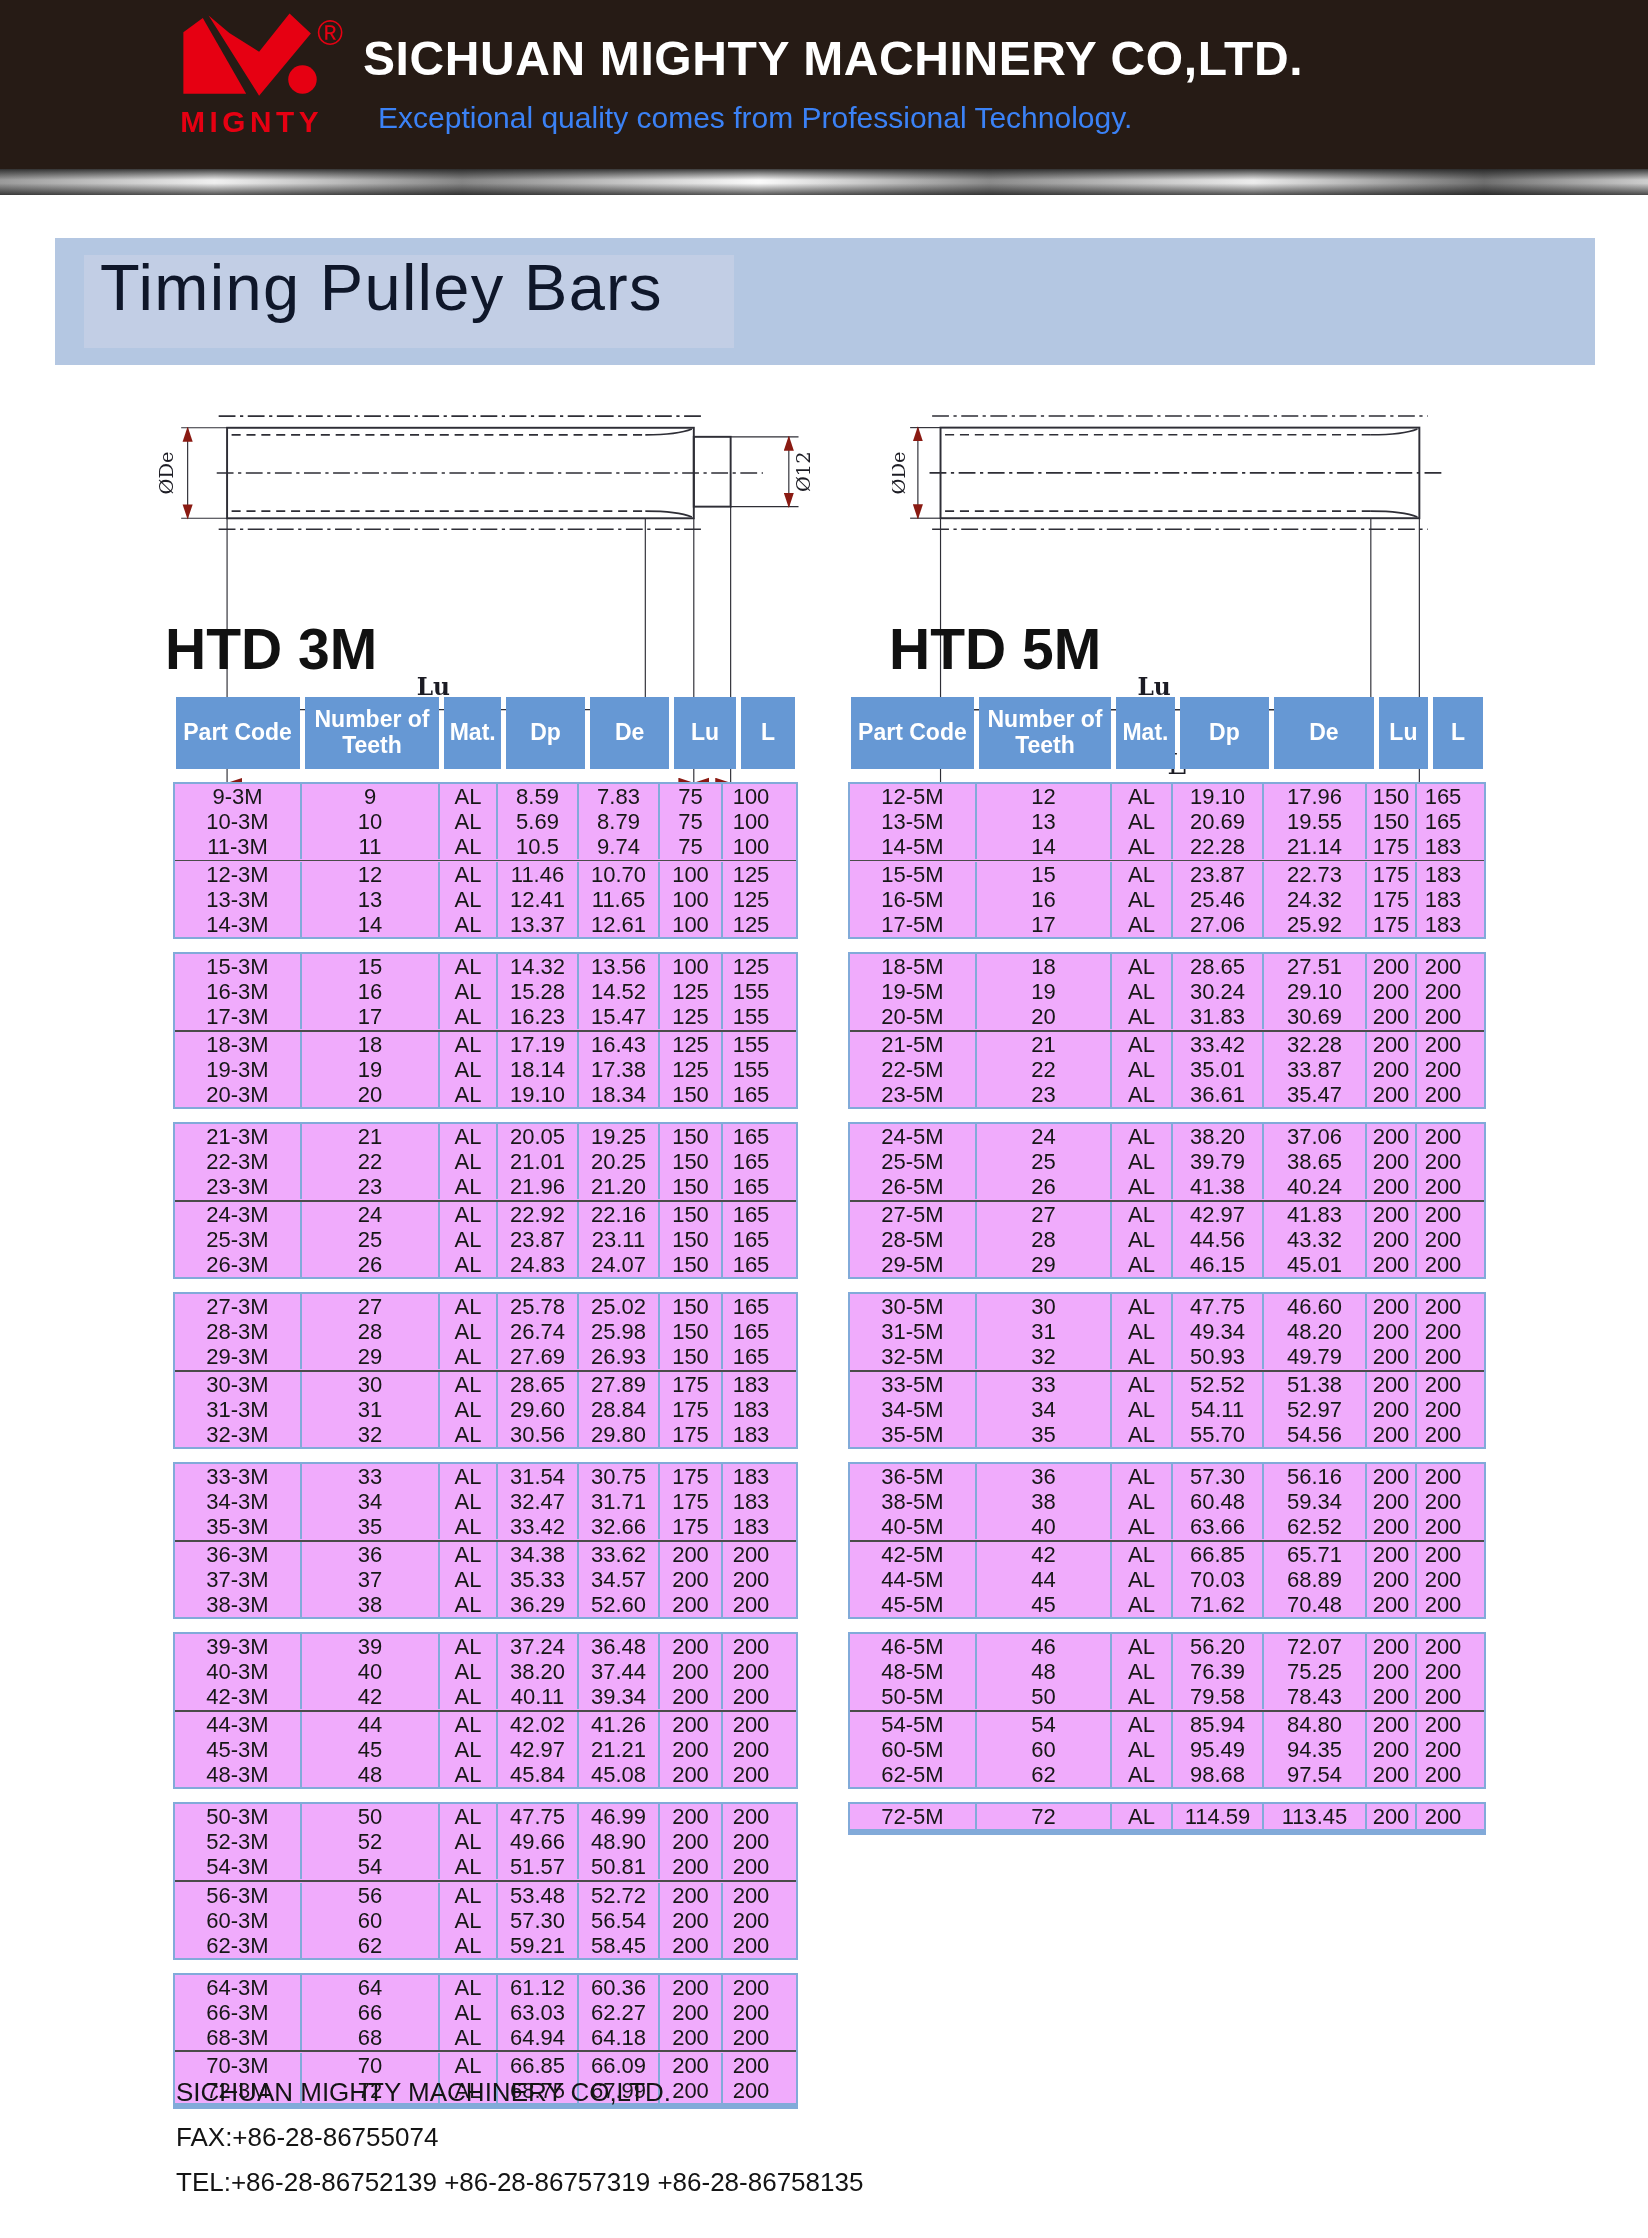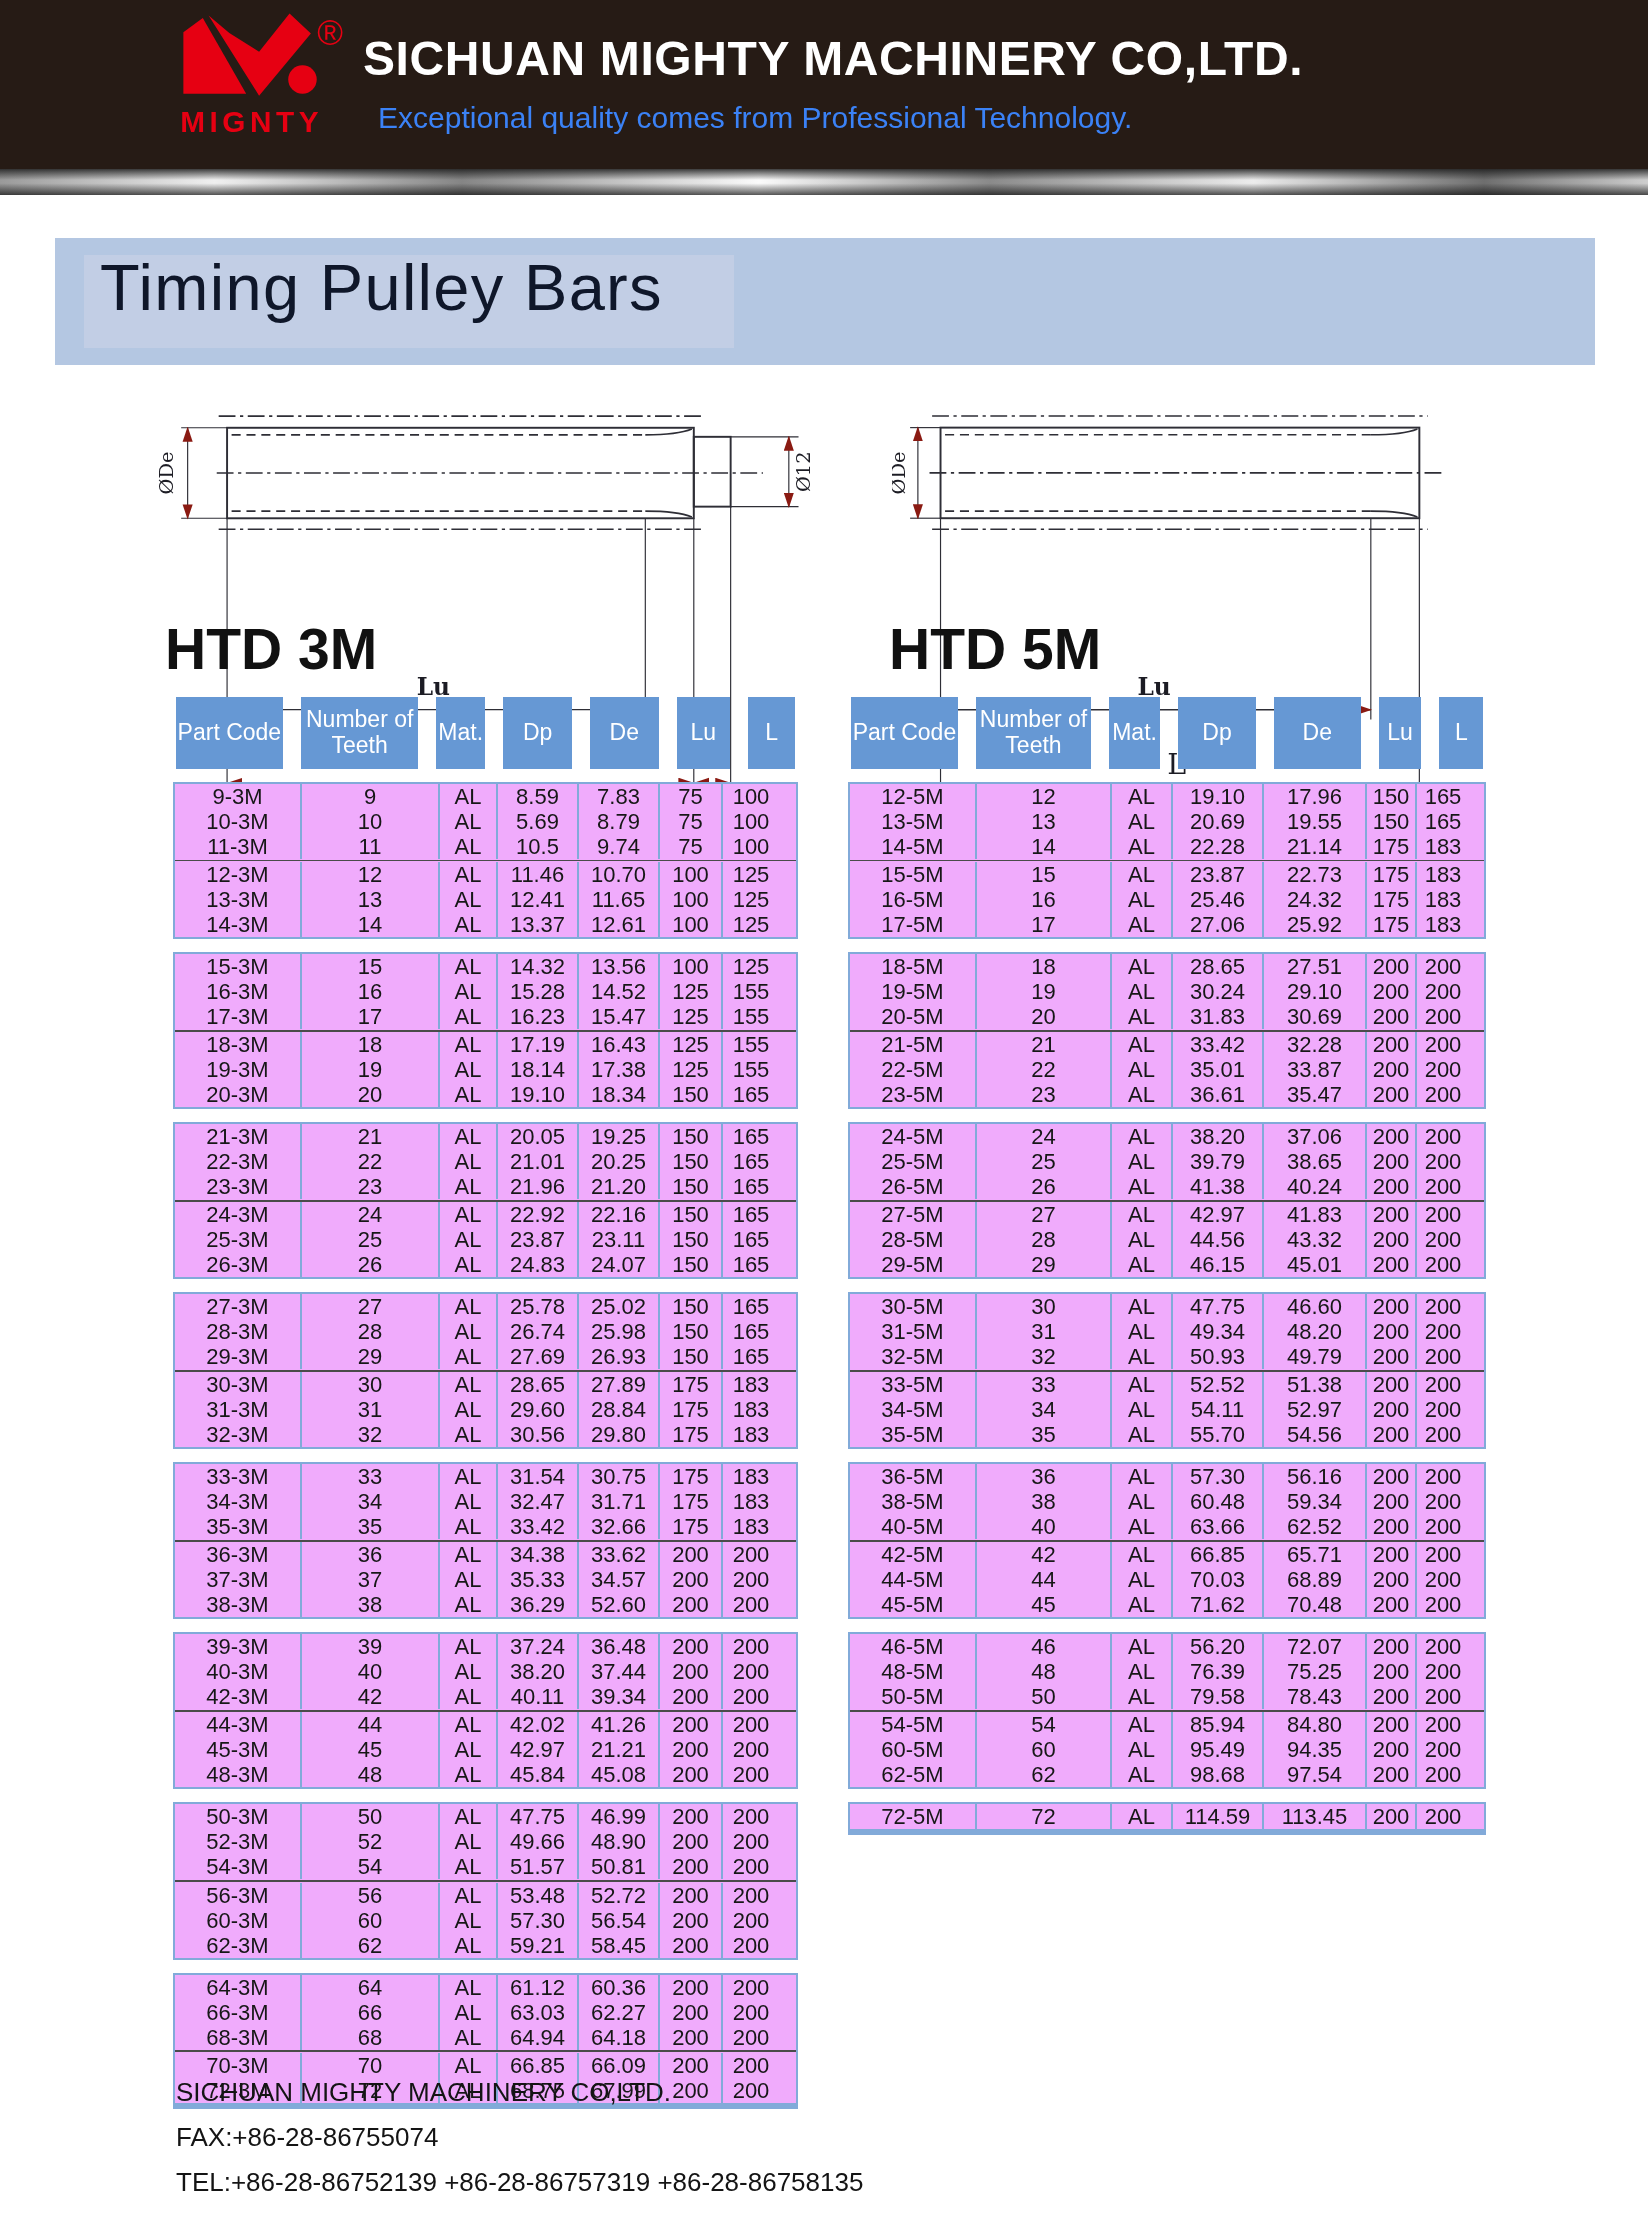--- a/index.html
+++ b/index.html
@@ -35,21 +35,21 @@
   
   .sec-title { position:absolute; font-size:57px; font-weight:bold; color:#111111; white-space:nowrap; }
   .sec-3m { left:165px;  top:616px; }
   .sec-5m { left:841px; top:616px;margin-left:48px; }
 
   
   .tbl { position:absolute; top:697px; }
   .tbl-3m { left:173px;  width:625px; }
   .tbl-5m { left:848px; width:638px; }
 
-  .thead { display:flex; gap:18px; padding:0 2.6px; }
+  .thead { display:flex; gap:5px; padding:0 2.6px;font-weight:bold; }
   .th { background:#6698d4; color:#ffffff; font-size:23px; height:72px;
         display:flex; align-items:center; justify-content:center; text-align:center; line-height:1.12; }
 
   .block { border:2.6px solid #82aad9; margin-top:13px; background:#f0abfc; }
   .block:last-child { border-bottom-width:6.5px; }
   .row { display:flex; }
   .cell { height:25px; line-height:25px; text-align:center; font-size:22px; color:#171717;
           border-right:2.6px solid #82aad9; overflow:hidden; }
   .cell:last-child { border-right:none; }
   .subsep { height:1.9px; background:#4a4a4a; margin:0.6px 0; }

